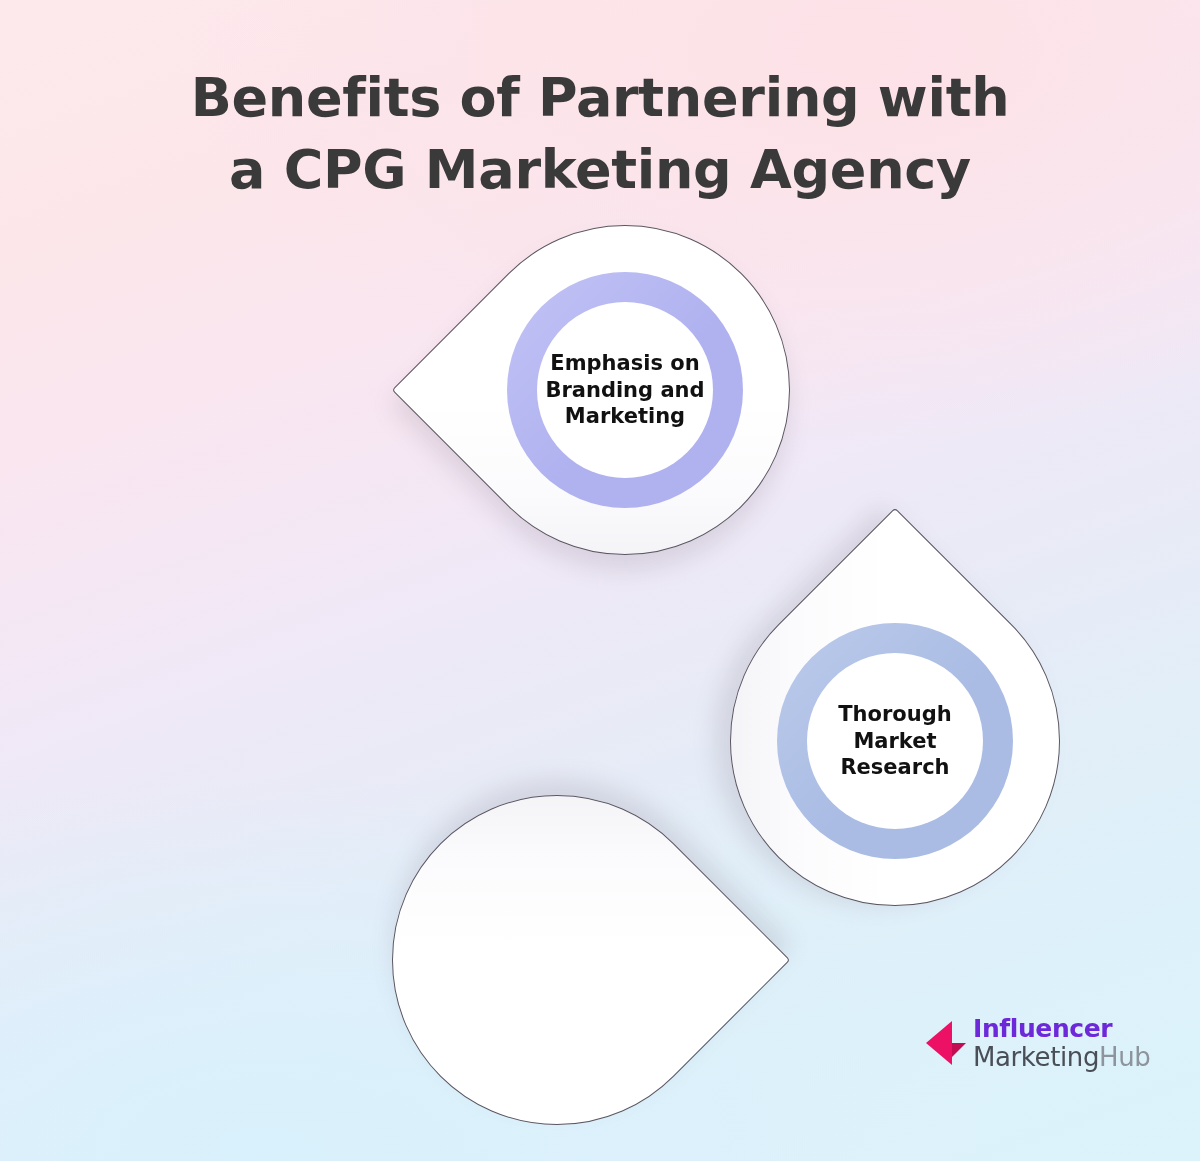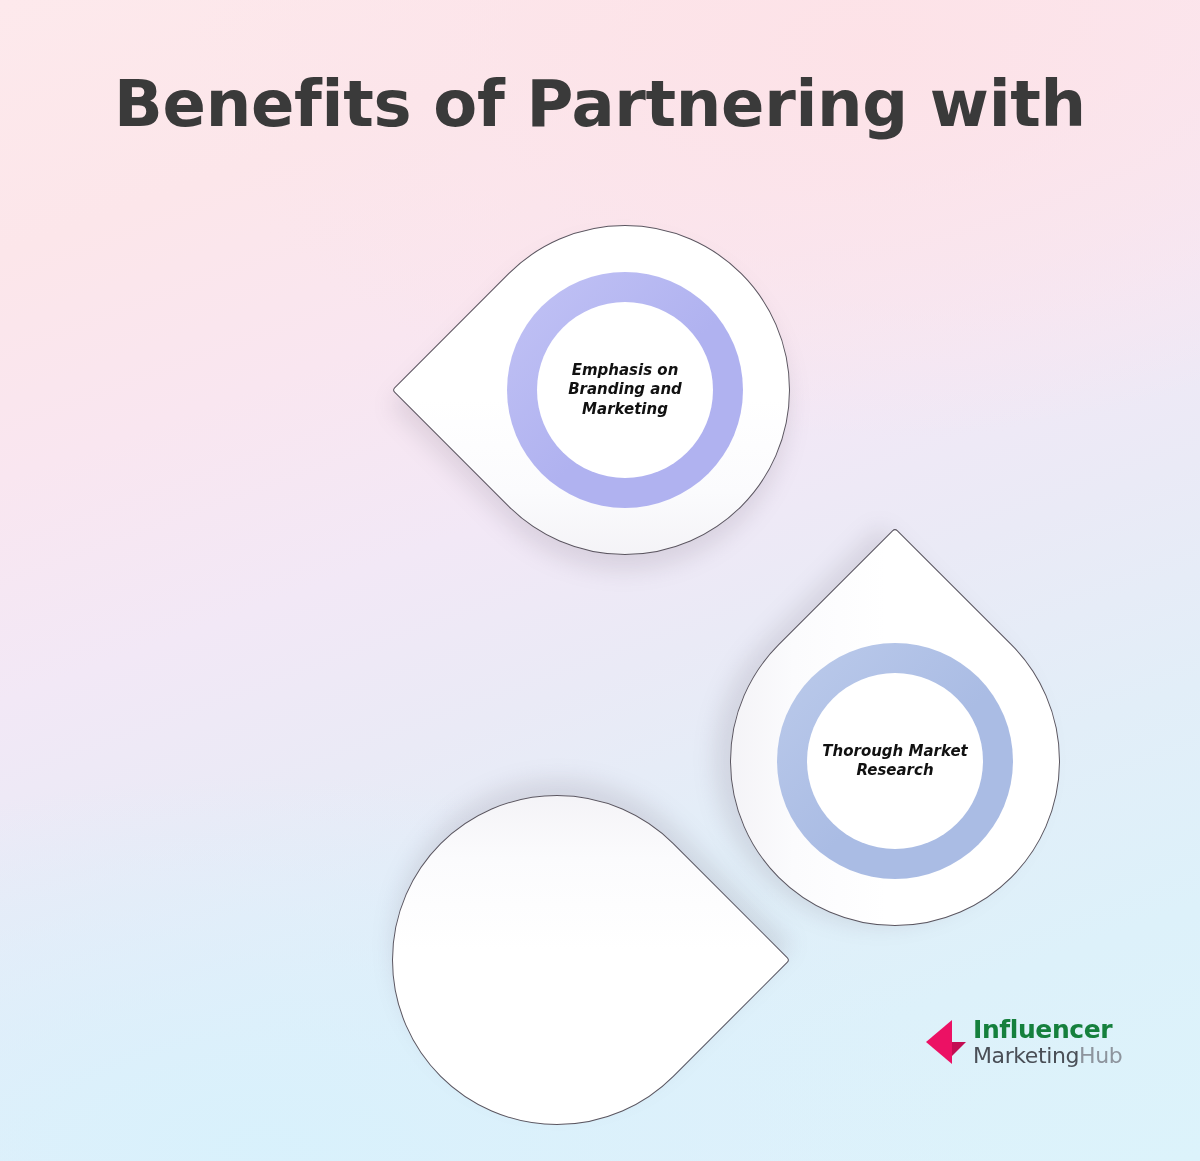--- a/index.html
+++ b/index.html
@@ -30,21 +30,21 @@
     background: radial-gradient(ellipse 950px 480px at 22% 98%, rgba(216,241,252,0.95) 0%, rgba(220,240,252,0.5) 48%, rgba(220,240,252,0) 78%);
     pointer-events:none;
   }
 
   
   .title {
     position:absolute;
     left:0; top:62px; width:1200px;
     text-align:center;
     color:#3a3a3a;
-    font-size:64px;
+    font-size:54px;
     font-weight:bold;
     line-height:1.33;
     letter-spacing:-0.3px;
   }
   .title-line { display:block; }
 
   
   .pinwheel {
     position:absolute;
     left:130px; top:225px;
@@ -76,67 +76,67 @@
   }
   .ring-inner {
     width:176px; height:176px;
     border-radius:50%;
     background:#ffffff;
     display:flex; align-items:center; justify-content:center;
     text-align:center;
   }
   .drop-label {
     color:#111111;
-    font-size:15px;
+    font-size:21px;
     font-weight:bold;
     line-height:1.28;
     padding:0 6px;
     white-space:pre-line;
-    font-style:italic;
   }
 
   
   
   .drop-top      { left:330px;  top:0px;   }
   .drop-top .drop-shape   { border-radius:50% 50% 50% 4px; transform:rotate(45deg); }
   
   .drop-left     { left:15px;   top:240px; }
   .drop-left .drop-shape  { border-radius:50% 50% 50% 4px; transform:rotate(-45deg); }
   
-  .drop-right    { left:600px;  top:371px; }
+  .drop-right    { left:600px;  top:351px; }
   .drop-right .drop-shape { border-radius:50% 50% 50% 4px; transform:rotate(135deg); }
   
   .drop-bottom   { left:262px;  top:570px; }
   .drop-bottom .drop-shape{ border-radius:50% 50% 50% 4px; transform:rotate(-135deg); }
 
   
   .logo {
     position:absolute;
     left:926px; top:1016px;
     display:flex;
     align-items:center;
     gap:7px;
   }
   .logo-mark { width:40px; height:52px; flex:none; }
   .logo-text { display:flex; flex-direction:column; line-height:1.0; }
   .logo-influencer {
-    font-size:25px; font-weight:bold; color:#15803d; letter-spacing:-0.4px;
+    font-size:25px; font-weight:bold; color:#6d28d9; letter-spacing:-0.4px;
   }
-  .logo-mh { font-size:22px; letter-spacing:-0.4px; margin-top:3px; }
+  .logo-mh { font-size:26px; letter-spacing:-0.4px; margin-top:3px; }
   .logo-marketing { color:#4a4f57; }
   .logo-hub { color:#8d949d; }
 </style>
 </head>
 <body>
 
 <div class="bg-bloom-pink"></div>
 <div class="bg-bloom-blue"></div>
 
 <h1 class="title">
   <span class="title-line">Benefits of Partnering with</span>
+  <span class="title-line">a CPG Marketing Agency</span>
 </h1>
 
 <div class="pinwheel">
 
   <div class="drop drop-top">
     <div class="drop-shape"></div>
     <div class="ring" id="ring-0" style="background: linear-gradient(135deg, rgb(194, 195, 245) 0%, rgb(176, 178, 240) 55%, rgb(176, 178, 240) 100%);">
       <div class="ring-inner">
         <span class="drop-label">Emphasis on
 Branding and

